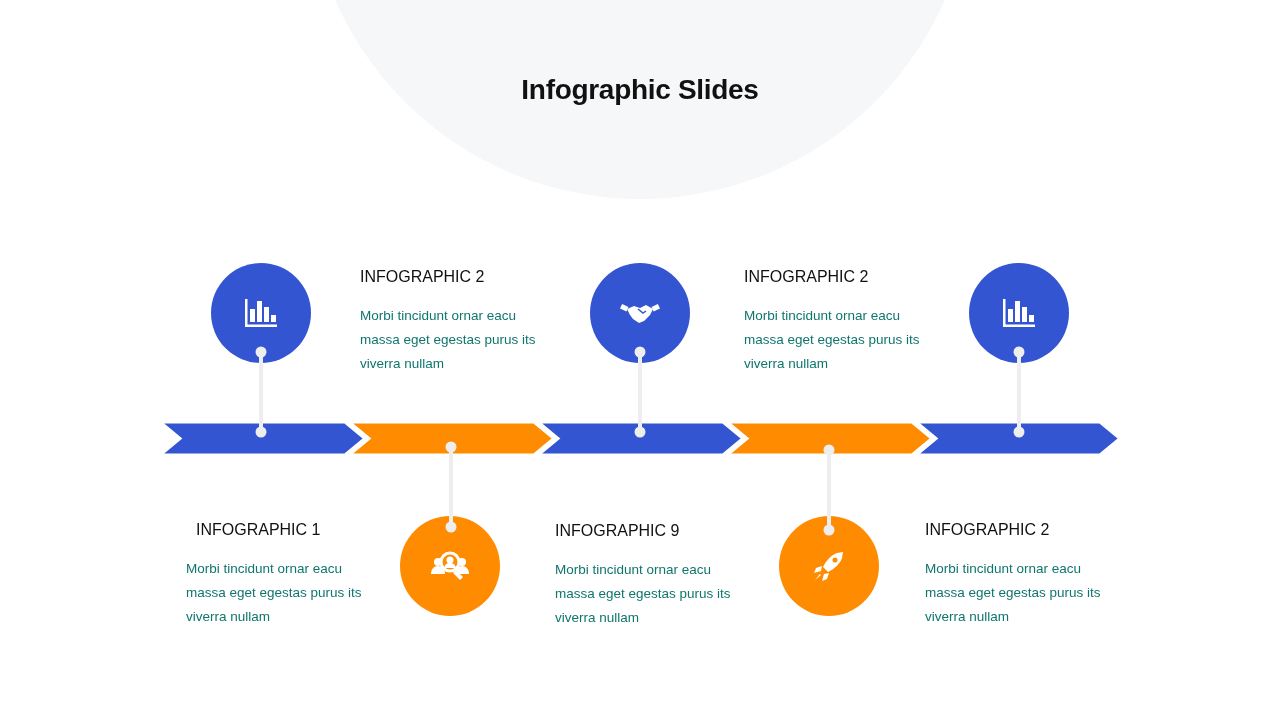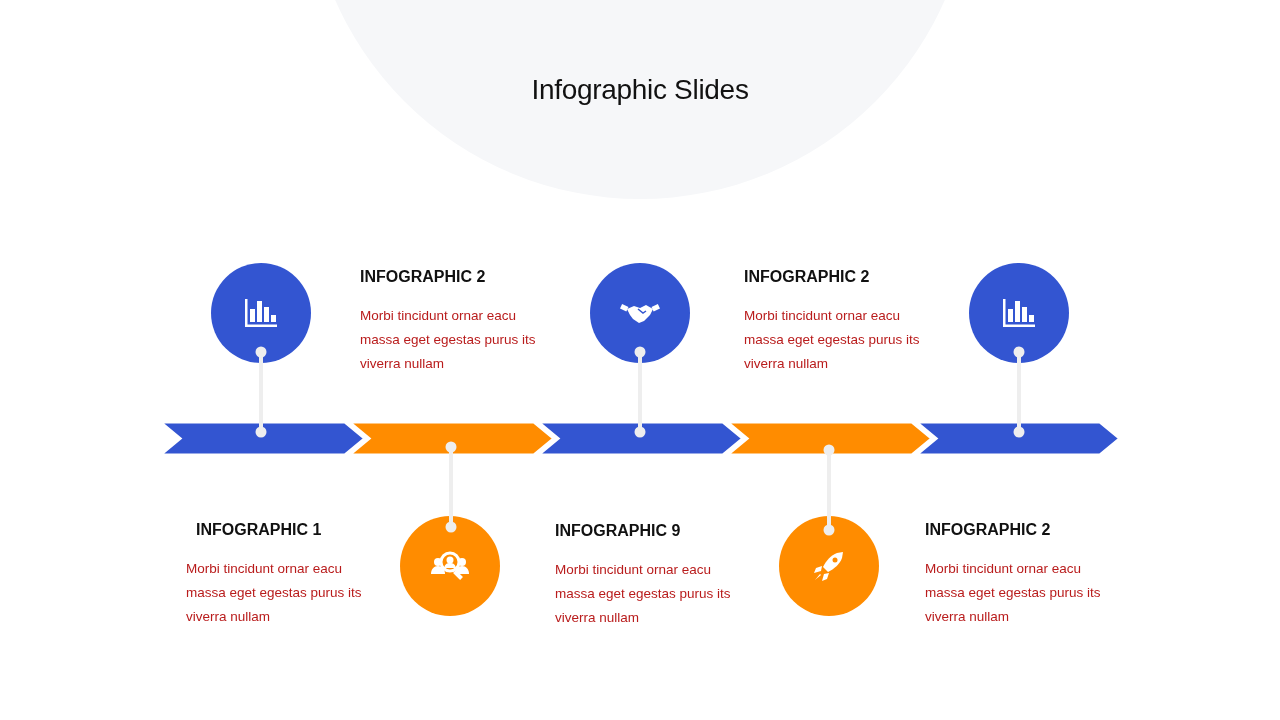--- a/index.html
+++ b/index.html
@@ -1,23 +1,23 @@
 <!DOCTYPE html>
 <html><head>
 <meta charset="utf-8">
 <style>
   html, body { margin: 0; padding: 0; }
   body { width: 1280px; height: 720px; position: relative; overflow: hidden; background: #ffffff; font-family: "Liberation Sans", sans-serif; }
   .bg-circle { position: absolute; left: 307px; top: -467px; width: 666px; height: 666px; border-radius: 50%; background: #f6f7f9; }
-  .title { position: absolute; left: 0; width: 1280px; top: 74px; text-align: center; font-size: 28px; font-weight: normal; color: #111; letter-spacing: -0.3px; }
+  .title { position: absolute; left: 0; width: 1280px; top: 74px; text-align: center; font-size: 28px; font-weight: bold; color: #111; letter-spacing: -0.3px; }
   svg.track { position: absolute; left: 0; top: 0; }
   .node { position: absolute; width: 100px; height: 100px; border-radius: 50%; display: flex; align-items: center; justify-content: center; }
   .node svg { width: 40px; height: 40px; }
-  .heading { position: absolute; font-size: 16px; font-weight: bold; color: #111; }
-  .body { position: absolute; font-size: 13.5px; color: #b91c1c; line-height: 24px; width: 190px; }
+  .heading { position: absolute; font-size: 16px; font-weight: normal; color: #111; }
+  .body { position: absolute; font-size: 13.5px; color: #0f766e; line-height: 24px; width: 190px; }
 </style>
 </head>
 <body>
 
 <div class="bg-circle"></div>
 <div class="title">Infographic Slides</div>
 
 <svg class="track" width="1280" height="720">
 
   <polygon points="160,422 345,422 365,438.5 345,455 160,455 180,438.5" fill="#3355d1" stroke="#fff" stroke-width="3"></polygon>

